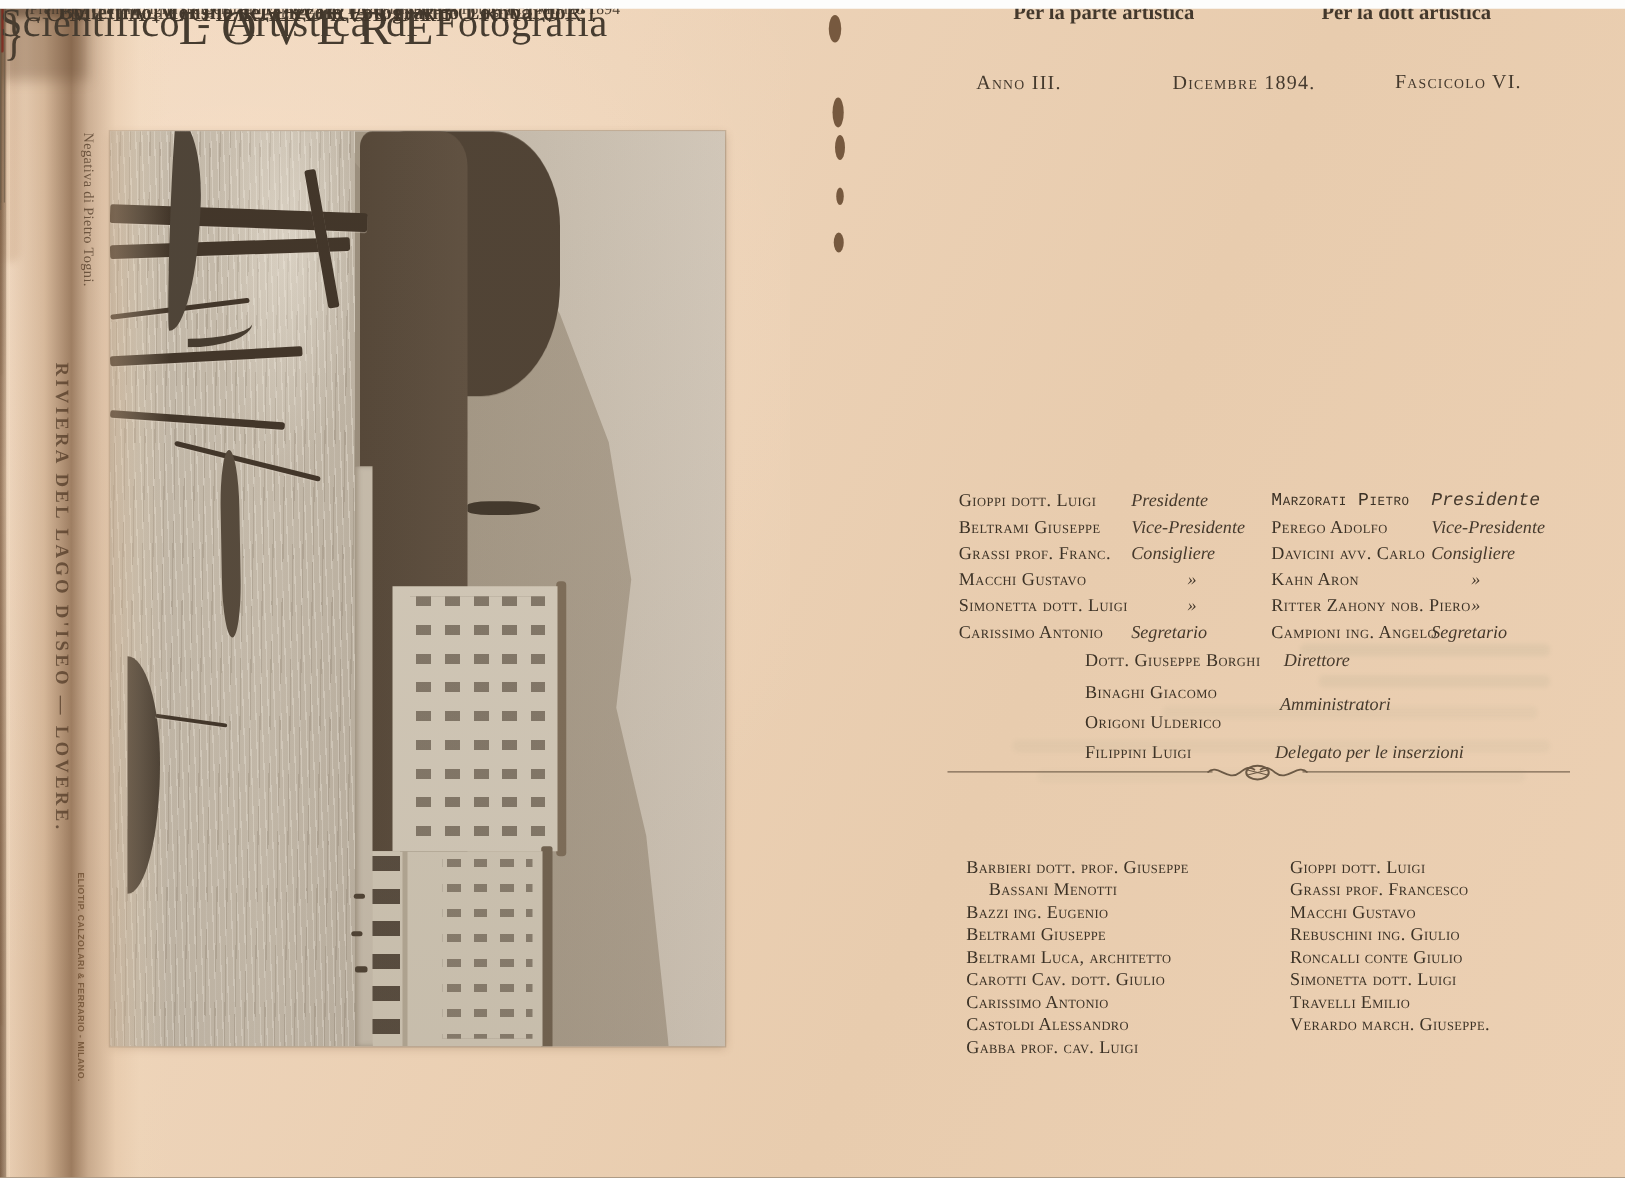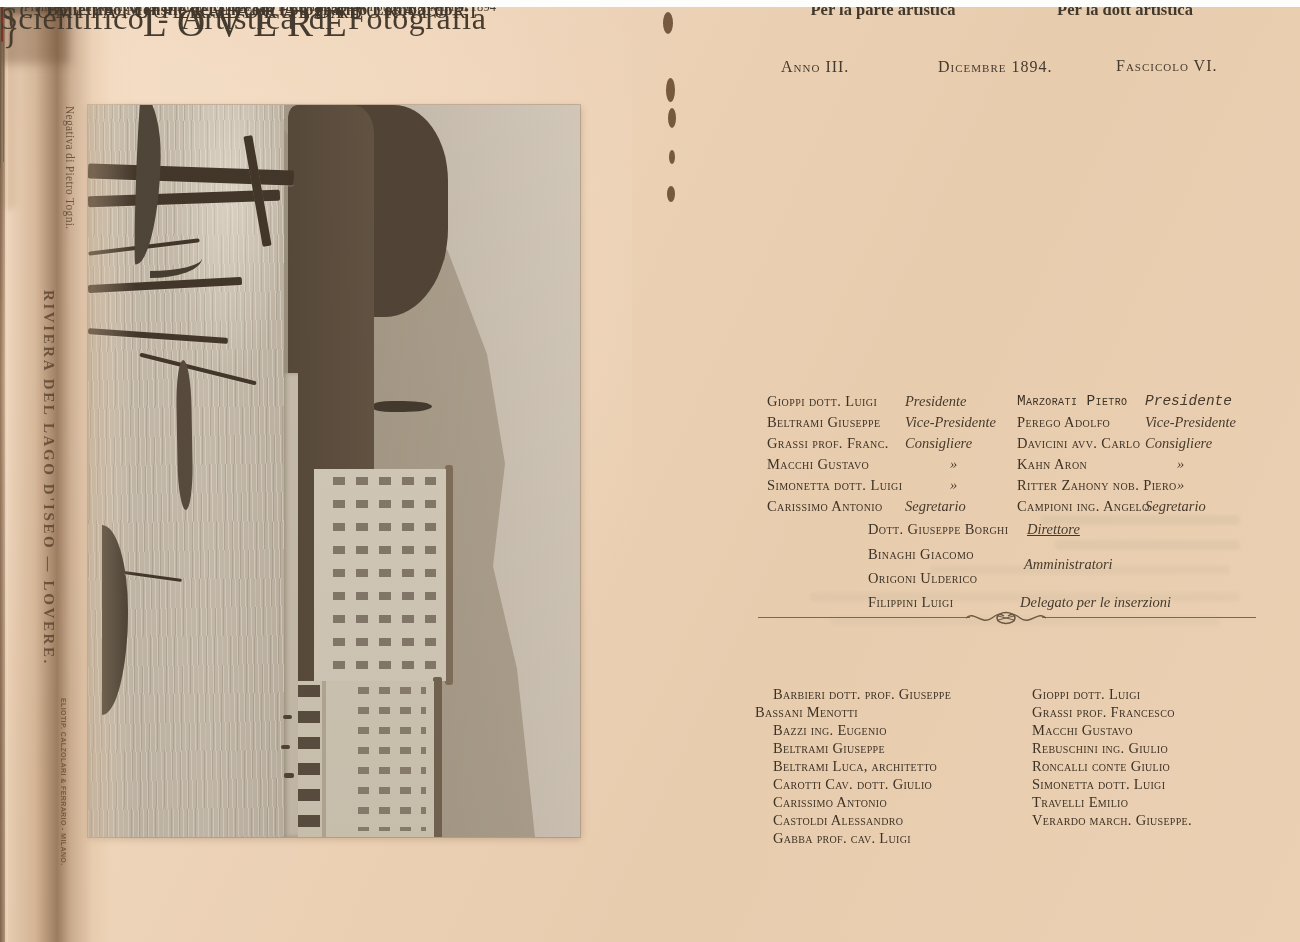--- a/index.html
+++ b/index.html
@@ -229,21 +229,21 @@
   <div class="member-row rcol" style="left:1017px;top:477px;">
     <span class="member-name">Ritter Zahony nob. Piero</span>
     <span class="member-role ditto">»</span>
   </div>
   <div class="member-row rcol" style="left:1017px;top:498px;">
     <span class="member-name">Campioni ing. Angelo</span>
     <span class="member-role">Segretario</span>
   </div>
 
   <div class="off-name" style="left:868px;top:521px;">Dott. Giuseppe Borghi</div>
-  <div class="off-role" style="left:1027px;top:521px;text-decoration:underline;">Direttore</div>
+  <div class="off-role" style="left:1027px;top:521px;">Direttore</div>
   <div class="off-name" style="left:868px;top:546px;">Binaghi Giacomo</div>
   <div class="off-name" style="left:868px;top:570px;">Origoni Ulderico</div>
   <div class="abs brace">}</div>
   <div class="off-role" style="left:1024px;top:556px;">Amministratori</div>
   <div class="off-name" style="left:868px;top:594px;">Filippini Luigi</div>
   <div class="off-role" style="left:1020px;top:594px;">Delegato per le inserzioni</div>
 
   <div class="abs orn-line" style="left:758px;width:212px;"></div>
   <div class="abs orn-line" style="left:1042px;width:214px;"></div>
   <svg class="abs" style="left:964px;top:608px;" width="84" height="20" viewBox="0 0 84 20">
@@ -251,21 +251,21 @@
     <path d="M82 10 C 74 2, 66 18, 56 10 C 51 6, 48 5, 44 8" fill="none" stroke="#6b5844" stroke-width="1.4"></path>
     <ellipse cx="42" cy="10" rx="9" ry="5.5" fill="none" stroke="#6b5844" stroke-width="1.6"></ellipse>
     <path d="M34 12 L50 8 M34 8 L50 12" stroke="#6b5844" stroke-width="1"></path>
   </svg>
 
   <div class="abs collab txt">COLLABORATORI</div>
   <div class="abs collab-rule"></div>
   <div class="abs vdiv2"></div>
 
   <div class="collab-item" style="left:773px;top:686px;">Barbieri dott. prof. Giuseppe</div>
-  <div class="collab-item" style="left:755px;top:704px;">Bassani Menotti</div>
+  <div class="collab-item" style="left:791px;top:704px;">Bassani Menotti</div>
   <div class="collab-item" style="left:773px;top:722px;">Bazzi ing. Eugenio</div>
   <div class="collab-item" style="left:773px;top:740px;">Beltrami Giuseppe</div>
   <div class="collab-item" style="left:773px;top:758px;">Beltrami Luca, architetto</div>
   <div class="collab-item" style="left:773px;top:776px;">Carotti Cav. dott. Giulio</div>
   <div class="collab-item" style="left:773px;top:794px;">Carissimo Antonio</div>
   <div class="collab-item" style="left:773px;top:812px;">Castoldi Alessandro</div>
   <div class="collab-item" style="left:773px;top:830px;">Gabba prof. cav. Luigi</div>
 
   <div class="collab-item" style="left:1032px;top:686px;">Gioppi dott. Luigi</div>
   <div class="collab-item" style="left:1032px;top:704px;">Grassi prof. Francesco</div>

